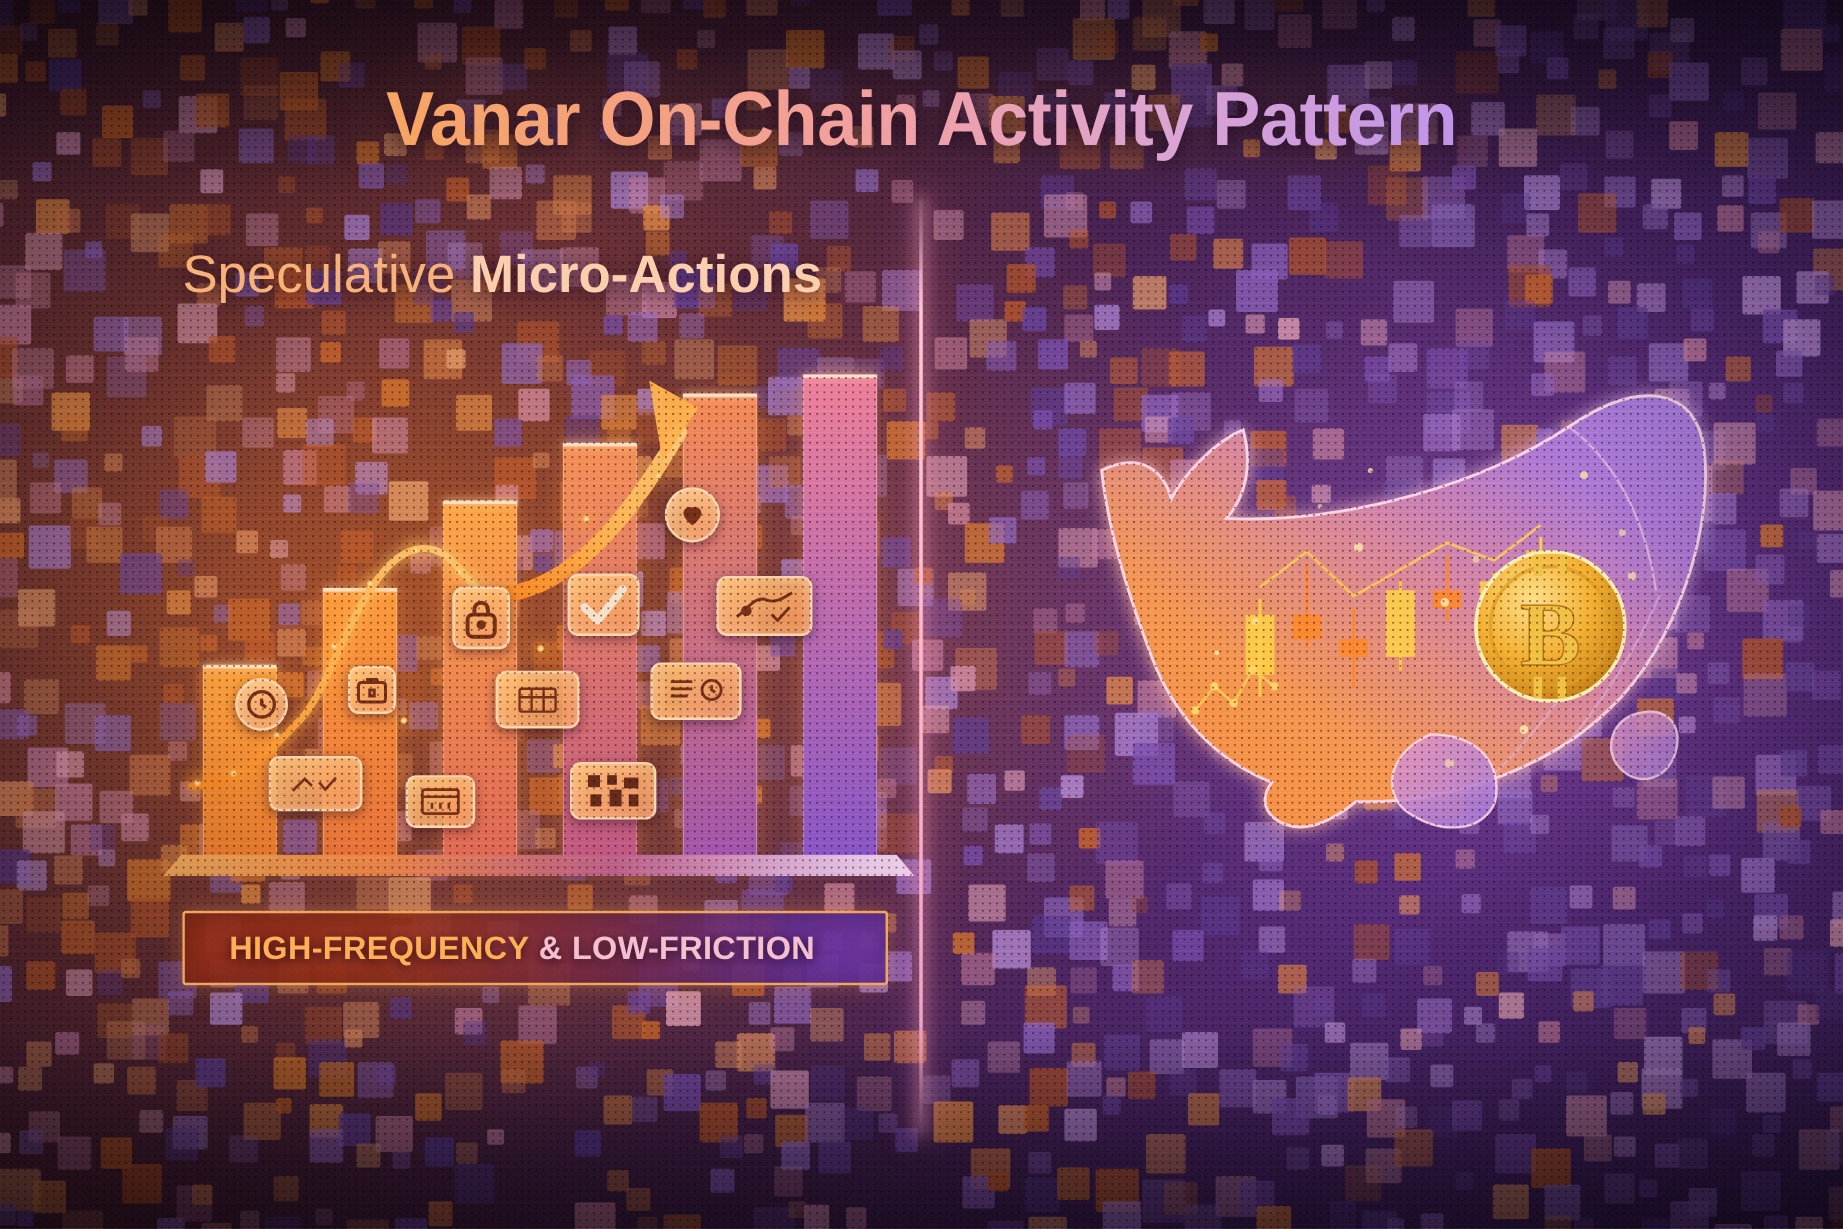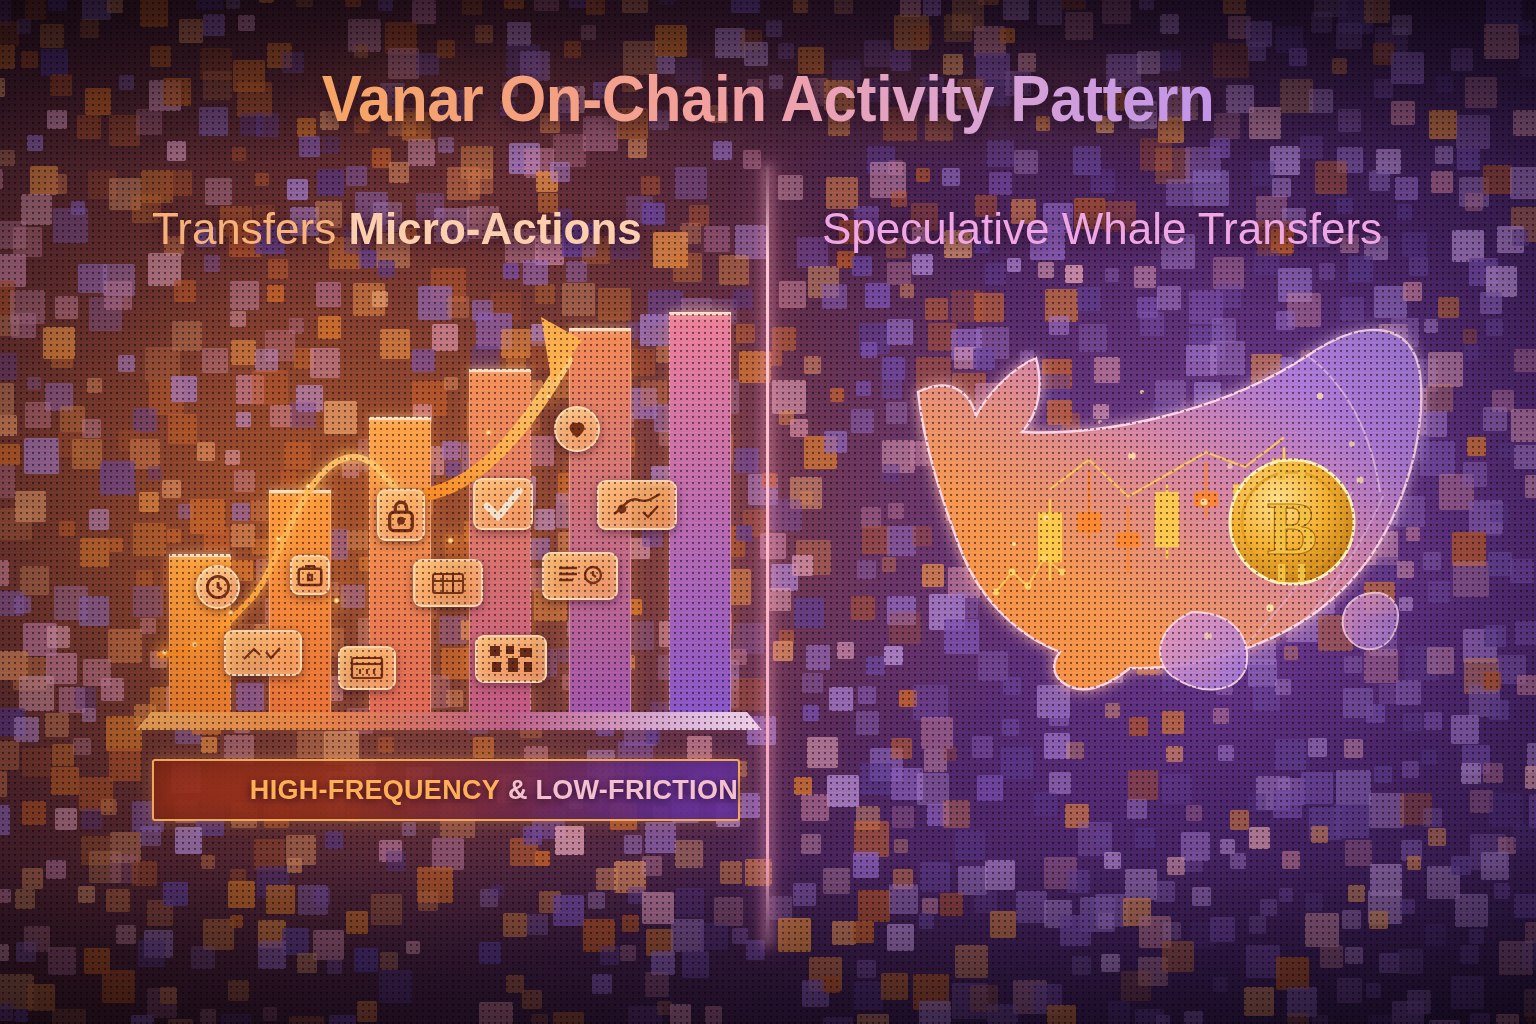--- a/index.html
+++ b/index.html
@@ -110,23 +110,24 @@
     color:#7a3219;
   }
   .chip.round { border-radius:50%; background:linear-gradient(150deg,rgba(255,204,140,.95),rgba(240,150,95,.85)); }
   .chip svg { display:block; }
 
   
   #whale-wrap { position:absolute; left:800px; top:296px; width:640px; height:410px; }
 
   
   .badge {
-    position:absolute; display:flex; align-items:center; justify-content:flex-end;
+    position:absolute; display:flex; align-items:center; justify-content:flex-start;
     font-size:27px; font-weight:bold; letter-spacing:.3px; white-space:nowrap;
     border-radius:3px;
+    padding-left:37px;
   }
   #badge-left {
     left:152px; top:759px; width:588px; height:62px;
     background:linear-gradient(100deg,rgba(146,44,24,.92) 0%,rgba(158,52,30,.9) 32%,rgba(122,44,78,.9) 62%,rgba(104,48,150,.9) 86%,rgba(112,54,168,.92) 100%);
     border:2px solid;
     border-image:linear-gradient(100deg,#f0a košer) 1;
     border-color:#f0a75c;
     box-shadow:0 0 18px rgba(255,160,80,.3), inset 0 0 26px rgba(0,0,0,.25);
   }
   #badge-left .o { color:#ffb057; }
@@ -1646,21 +1647,20 @@
 
   <div id="dots"></div>
   <div id="screenlines"></div>
   <div id="vignette"></div>
 
   <div id="title">Vanar On-Chain Activity Pattern</div>
 
   <div id="divider"></div>
 
   <div id="head-left" class="panel-head">
-    <span class="light">Transfers </span><span class="bold">Micro-Actions</span>
+    <span class="light">Speculative </span><span class="bold">Micro-Actions</span>
   </div>
-  <div id="head-right" class="panel-head">Speculative Whale Transfers</div>
 
   <div id="badge-left" class="badge">
     <span class="txt"><span class="o">HIGH-FREQUENCY</span><span class="p"> &amp; LOW-FRICTION</span></span>
   </div>
 
 </div>
 
 </body></html>

